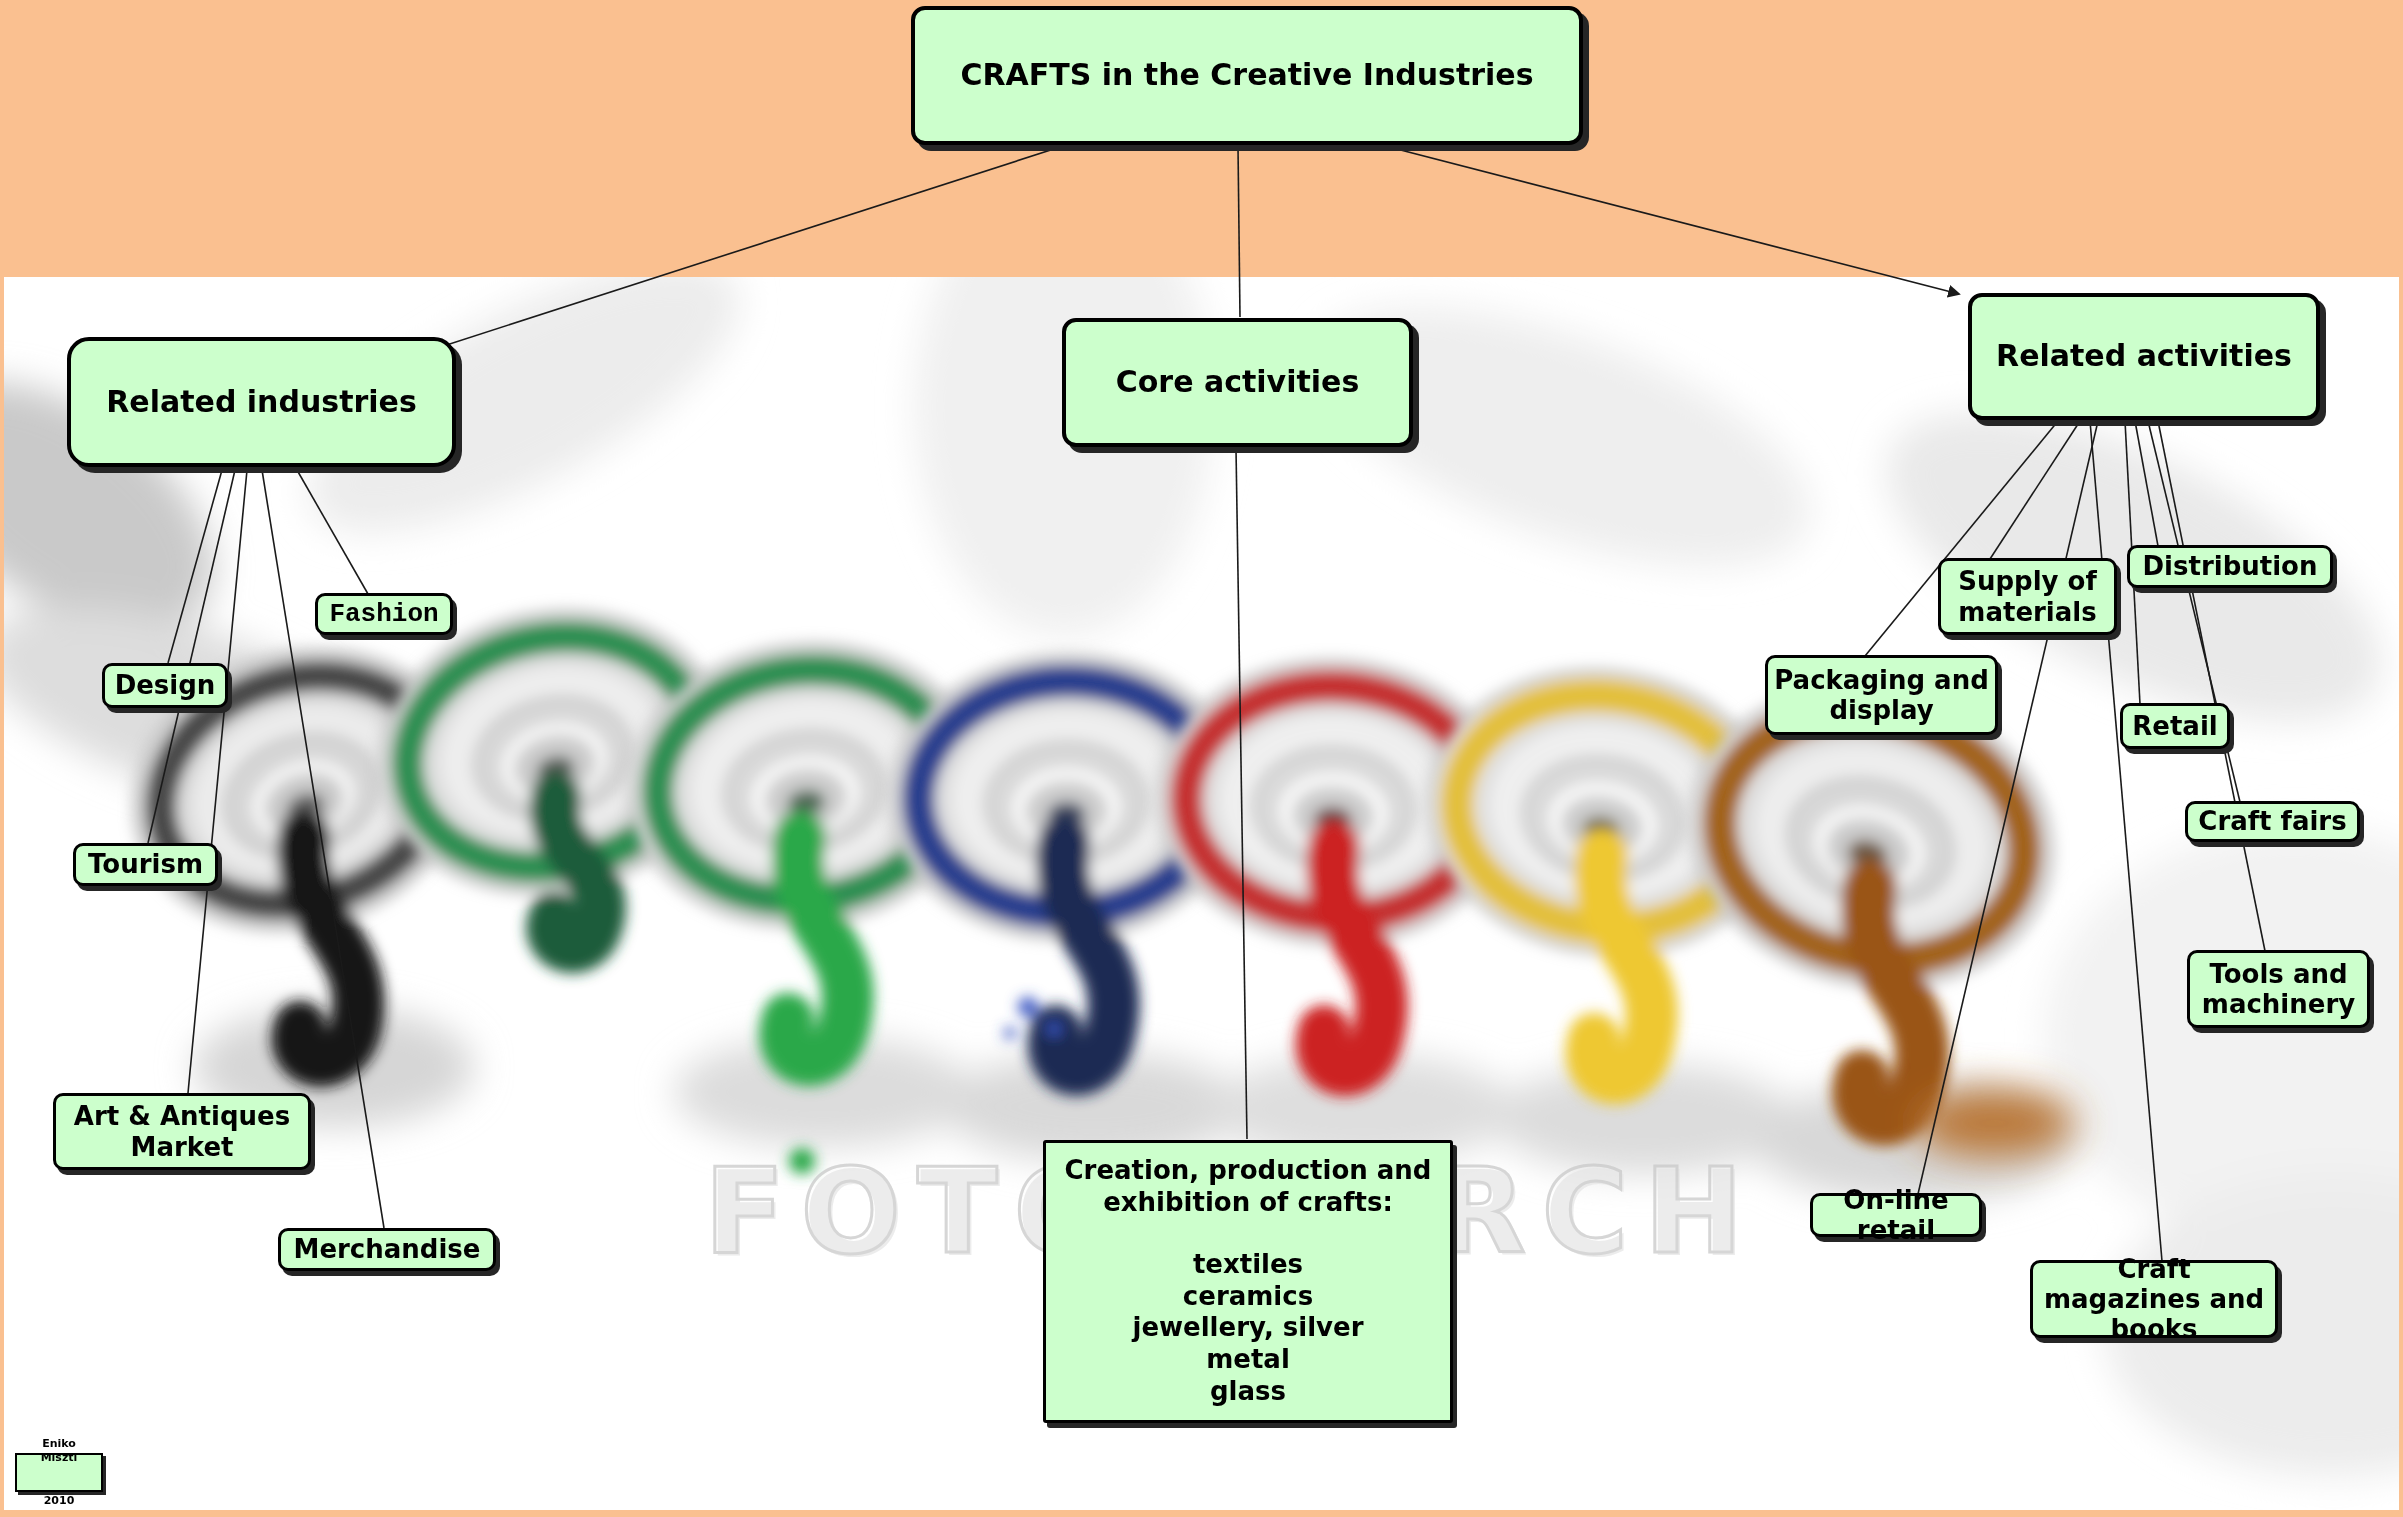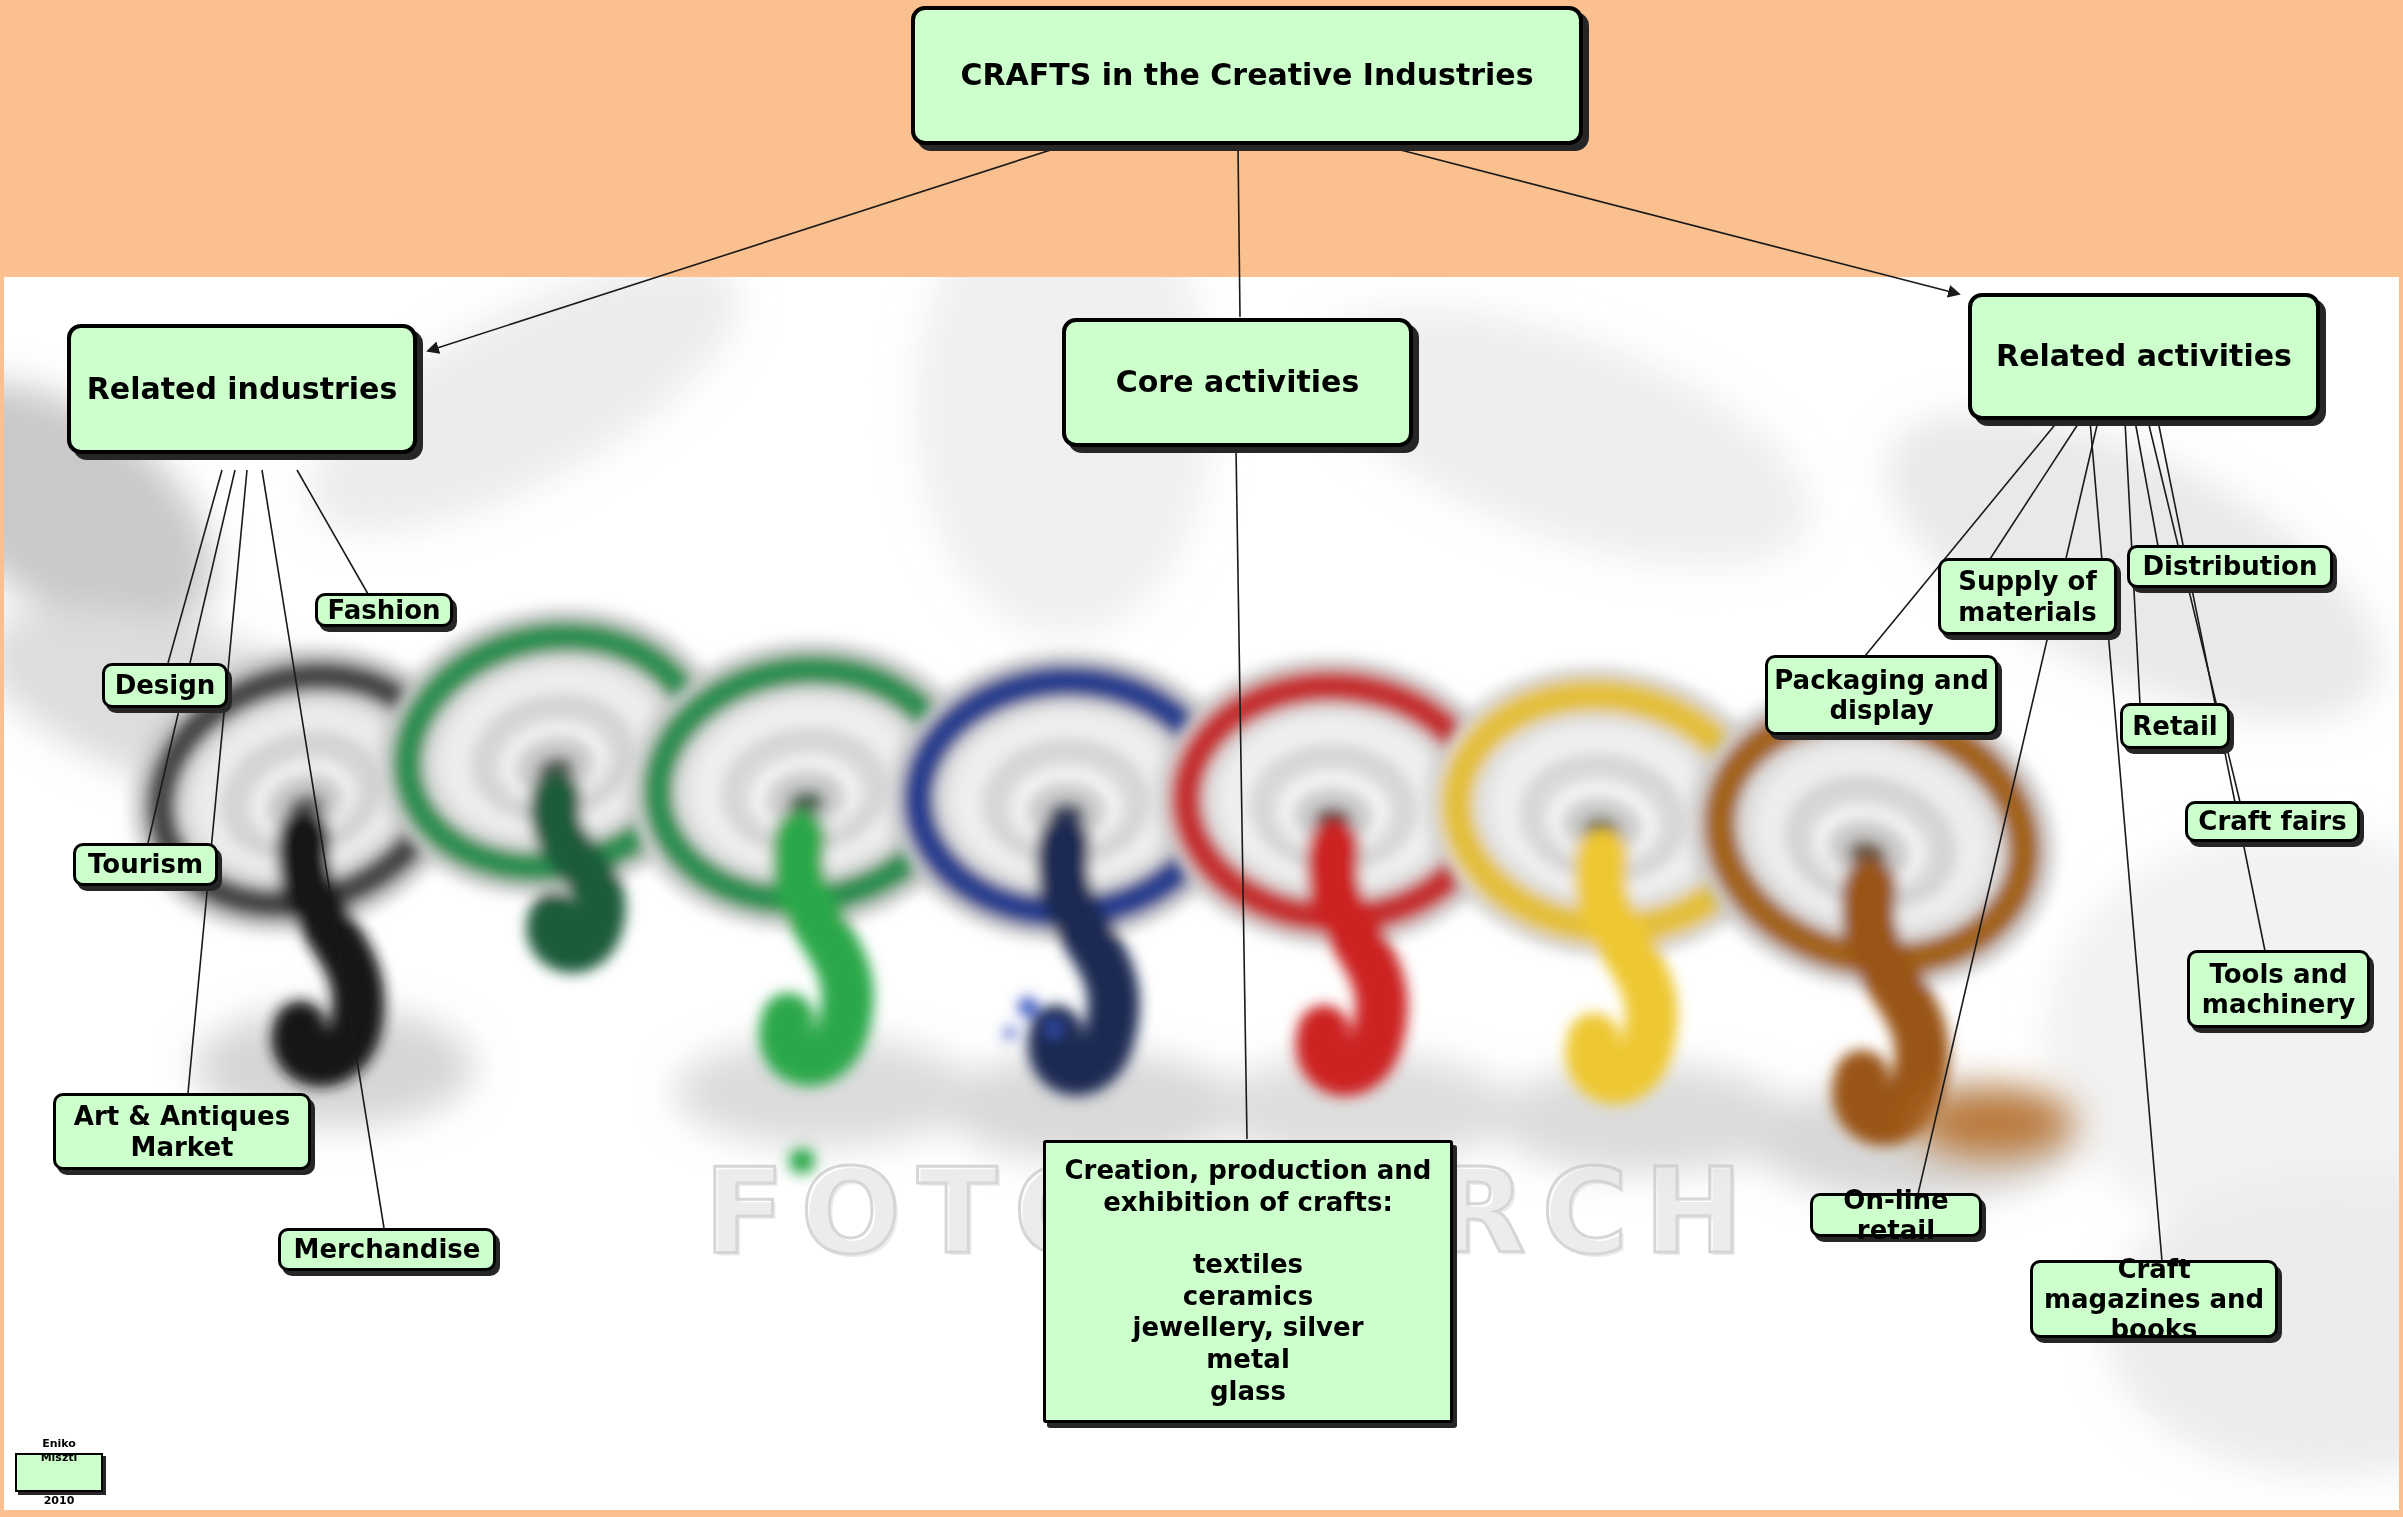--- a/index.html
+++ b/index.html
@@ -211,33 +211,33 @@
   <line class="conn" x1="2135" y1="421" x2="2158" y2="546"></line>
   <line class="conn" x1="2148" y1="421" x2="2240" y2="802"></line>
   <line class="conn" x1="2158" y1="421" x2="2265" y2="951"></line>
   <line class="conn" x1="2090" y1="421" x2="2162" y2="1261"></line>
 </svg>
 
 <div class="node big" style="left:911px;top:6px;width:672px;height:139px;">
   <span>CRAFTS in the Creative Industries</span>
 </div>
 
-<div class="node big" style="left:67px;top:324px;width:350px;height:130px;">
+<div class="node big" style="left:67px;top:337px;width:389px;height:130px;border-radius:22px;">
   <span>Related industries</span>
 </div>
 
 <div class="node big" style="left:1062px;top:318px;width:351px;height:129px;">
   <span>Core activities</span>
 </div>
 
 <div class="node big" style="left:1968px;top:293px;width:352px;height:127px;">
   <span>Related activities</span>
 </div>
 
-<div class="node" style="left:315px;top:593px;width:138px;height:34px;">
+<div class="node" style="left:315px;top:593px;width:138px;height:42px;font-family:Liberation Mono, monospace;">
   <span>Fashion</span>
 </div>
 
 <div class="node" style="left:102px;top:663px;width:126px;height:45px;">
   <span>Design</span>
 </div>
 
 <div class="node" style="left:73px;top:843px;width:145px;height:43px;">
   <span>Tourism</span>
 </div>

